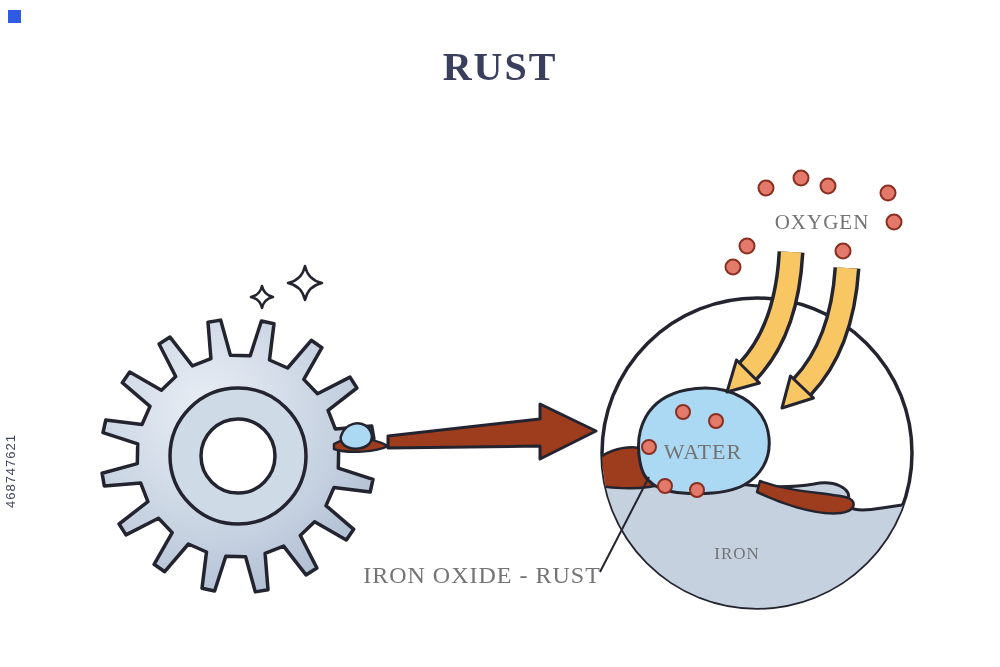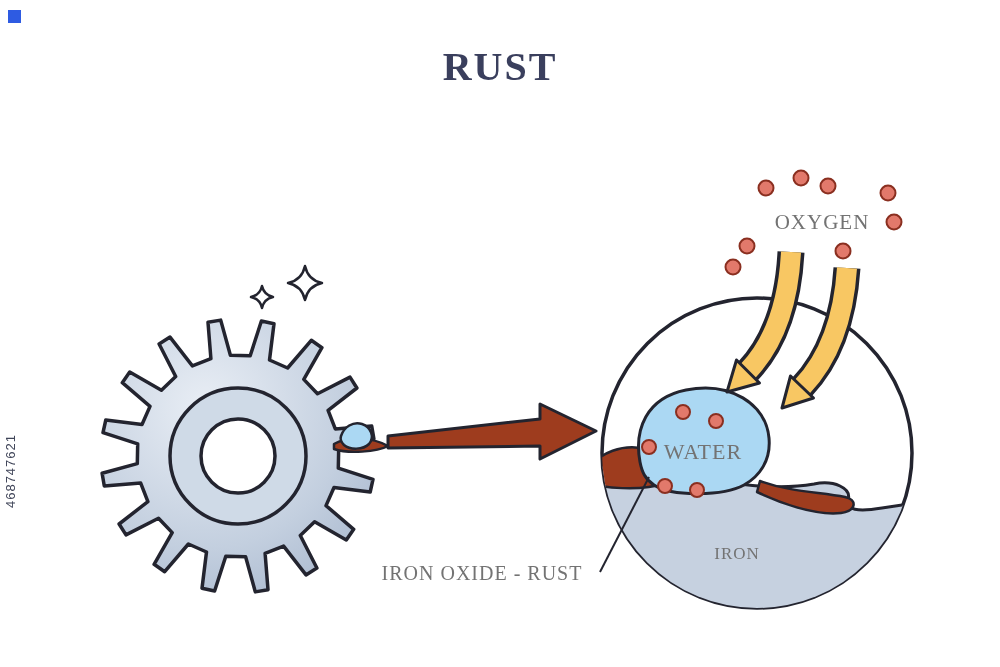--- a/index.html
+++ b/index.html
@@ -12,21 +12,21 @@
     position:absolute;top:42px;left:0;width:100%;text-align:center;
     font-weight:bold;font-size:40px;letter-spacing:2px;color:#3a3f5d;line-height:1.24;
   }
   .lbl{
     position:absolute;transform:translateX(-50%);
     font-weight:normal;color:#737373;white-space:nowrap;letter-spacing:1px;
   }
   .lbl.oxygen{left:822px;top:210px;font-size:21px;}
   .lbl.water{left:703px;top:439px;font-size:22px;}
   .lbl.iron{left:737px;top:544px;font-size:17px;}
-  .lbl.ironoxide{left:482px;top:562px;font-size:20px;}
+  .lbl.ironoxide{left:482px;top:562px;font-size:24px;}
   .wm{
     position:absolute;left:-49px;top:463px;width:120px;height:16px;text-align:center;
     font-family:"Liberation Sans", sans-serif;font-size:13px;color:#3f4458;
     letter-spacing:1px;transform:rotate(-90deg);
   }
   .wm-logo{position:absolute;left:8px;top:10px;width:13px;height:13px;background:#2e5be2;}
 </style>
 </head>
 <body>
 

